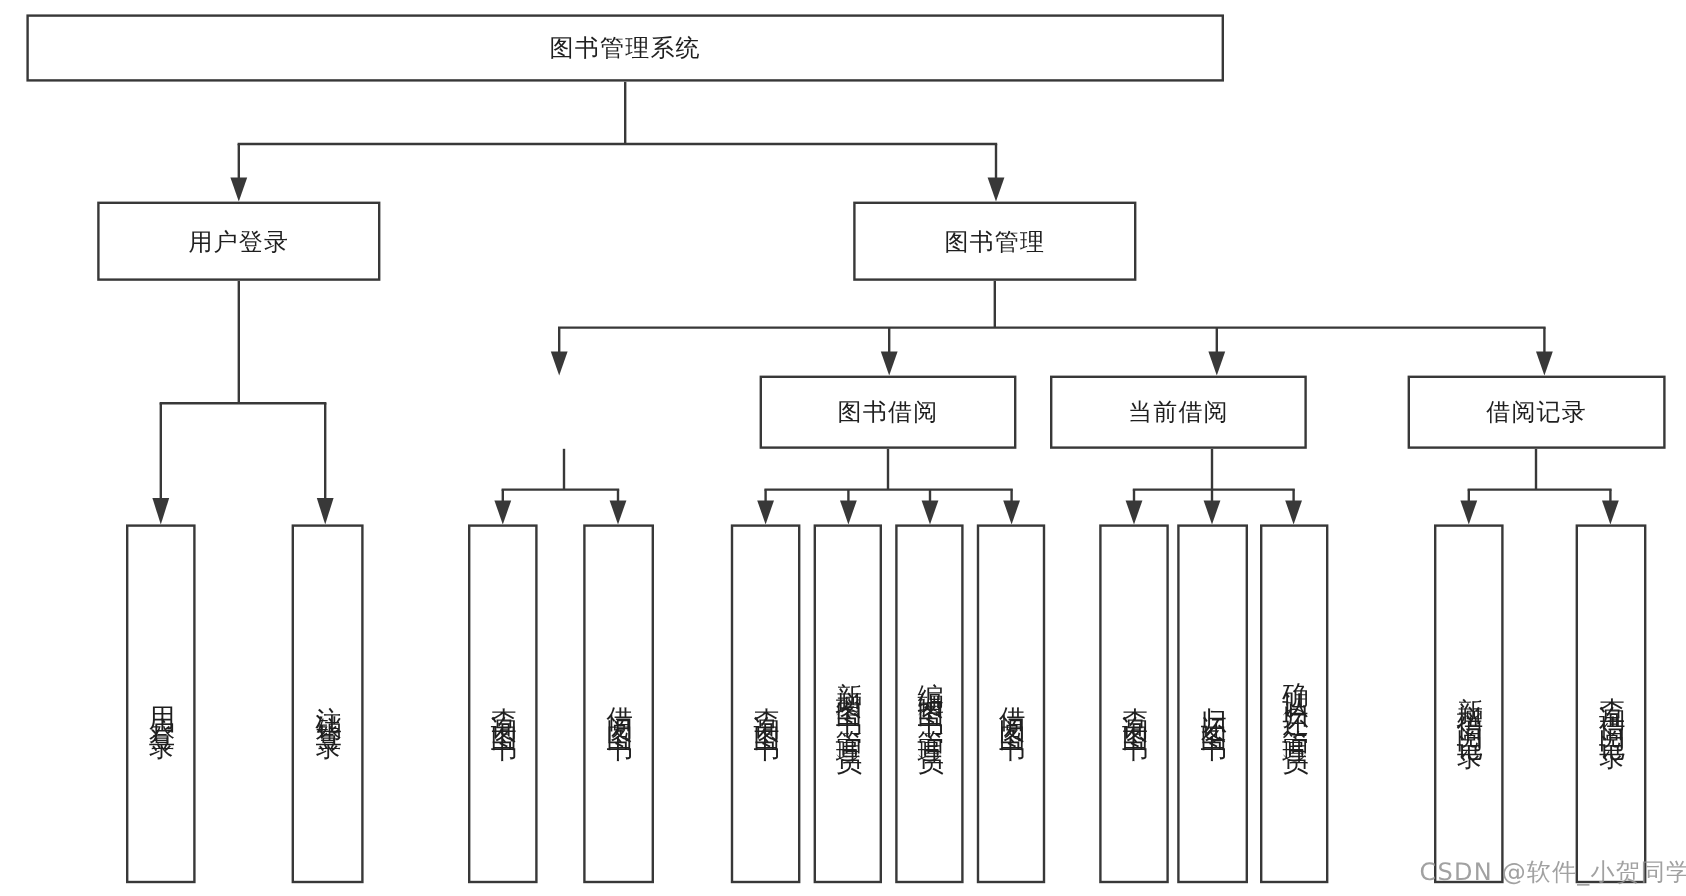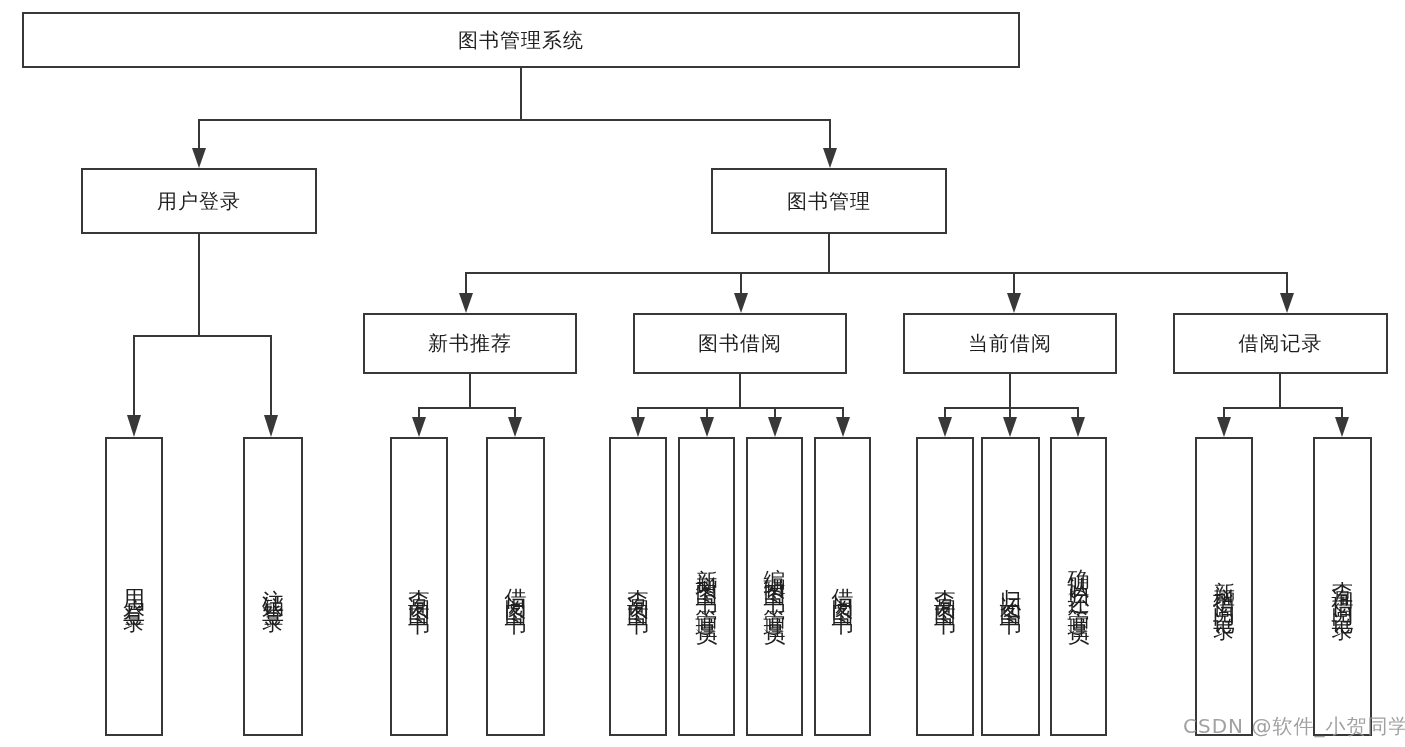--- a/index.html
+++ b/index.html
@@ -126,23 +126,22 @@
       <polygon points="1217,417 1231,417 1224,437"></polygon>
       <polygon points="1335,417 1349,417 1342,437"></polygon>
     </g>
   </svg>
 
   <div class="node hbox" style="left:22px; top:12px; width:998px; height:56px;">图书管理系统</div>
 
   <div class="node hbox" style="left:81px; top:168px; width:236px; height:66px;">用户登录</div>
   <div class="node hbox" style="left:711px; top:168px; width:236px; height:66px;">图书管理</div>
 
-  <div class="node hbox" style="left:363px; top:313px; width:214px; height:61px;">新书推荐</div>
   <div class="node hbox" style="left:633px; top:313px; width:214px; height:61px;font-family:Liberation Serif, serif;">图书借阅</div>
-  <div class="node hbox" style="left:903px; top:313px; width:214px; height:61px;">当前借阅</div>
+  <div class="node hbox" style="left:875px; top:313px; width:214px; height:61px;">当前借阅</div>
   <div class="node hbox" style="left:1173px; top:313px; width:215px; height:61px;">借阅记录</div>
 
   <div class="node vbox" style="left:105px; top:437px; width:58px; height:299px;">
     <span class="vtext">用户登录</span>
   </div>
   <div class="node vbox" style="left:243px; top:437px; width:60px; height:299px;">
     <span class="vtext">注销登录</span>
   </div>
 
   <div class="node vbox" style="left:390px; top:437px; width:58px; height:299px;">

